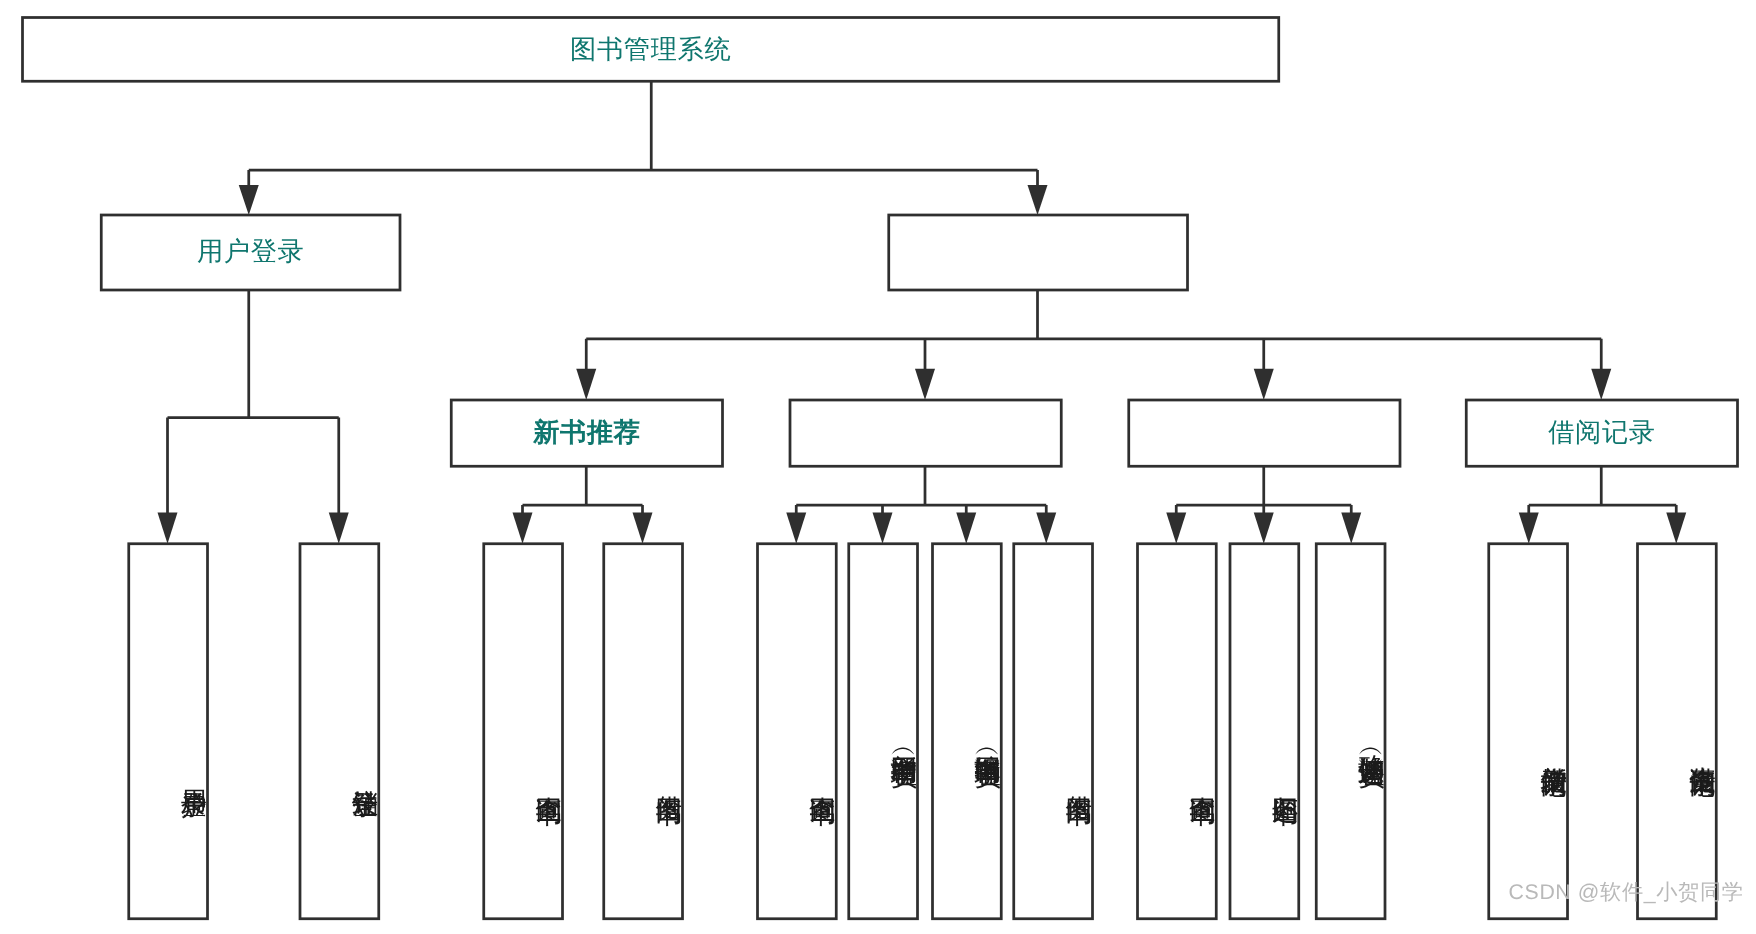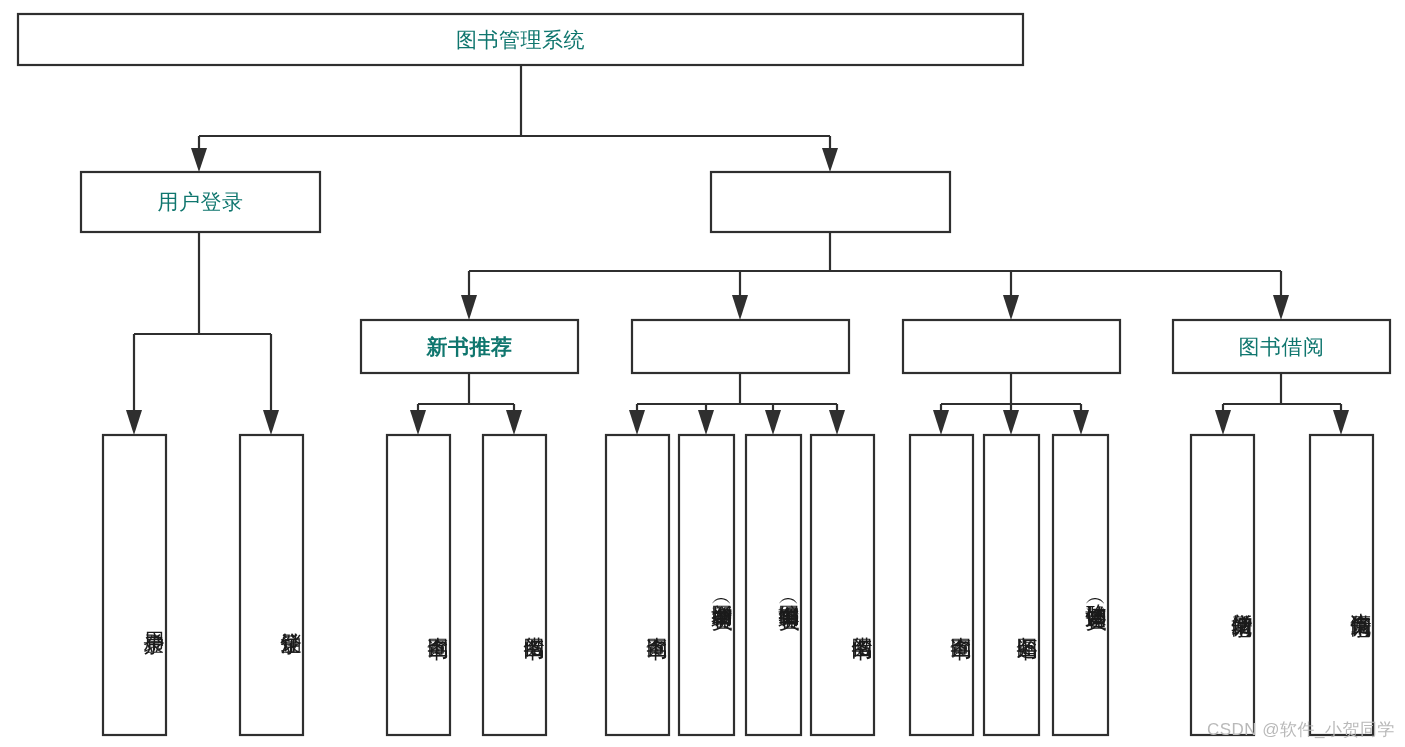--- a/index.html
+++ b/index.html
@@ -65,21 +65,21 @@
     writing-mode: vertical-rl;
     text-orientation: upright;
     letter-spacing: 1px;
     white-space: nowrap;
     pointer-events: none;
     padding-top: 4px;
   }
   .watermark {
     position: absolute;
     right: 10px;
-    bottom: 6px;
+    bottom: 22px;
     font-size: 17px;
     color: #b9b9b9;
     letter-spacing: 0.5px;
     white-space: nowrap;
     pointer-events: none;
   }
 </style>
 </head>
 <body>
 
@@ -187,21 +187,21 @@
 
     <rect class="node-box" x="1191" y="435" width="63" height="300"></rect>
     <rect class="node-box" x="1310" y="435" width="63" height="300"></rect>
   </svg>
 
   <div class="node-label-h" style="left:18px; top:14px; width:1005px; height:51px;">图书管理系统</div>
 
   <div class="node-label-h" style="left:81px; top:172px; width:239px; height:60px;">用户登录</div>
 
   <div class="node-label-h" style="left:361px; top:320px; width:217px; height:53px;font-weight:bold;">新书推荐</div>
-  <div class="node-label-h" style="left:1173px; top:320px; width:217px; height:53px;">图书借阅</div>
+  <div class="node-label-h" style="left:1173px; top:320px; width:217px; height:53px;">借阅记录</div>
 
   <div class="node-label-v" style="left:103px; top:490px; width:63px; height:245px;">用户登录</div>
   <div class="node-label-v" style="left:240px; top:490px; width:63px; height:245px;">注销登录</div>
 
   <div class="node-label-v" style="left:387px; top:500px; width:63px; height:235px;">查询图书</div>
   <div class="node-label-v" style="left:483px; top:500px; width:63px; height:235px;">借阅图书</div>
 
   <div class="node-label-v" style="left:606px; top:500px; width:63px; height:235px;">查询图书</div>
   <div class="node-label-v" style="left:679px; top:440px; width:55px; height:295px;">新增图书（管理员）</div>
   <div class="node-label-v" style="left:746px; top:440px; width:55px; height:295px;">编辑图书（管理员）</div>

